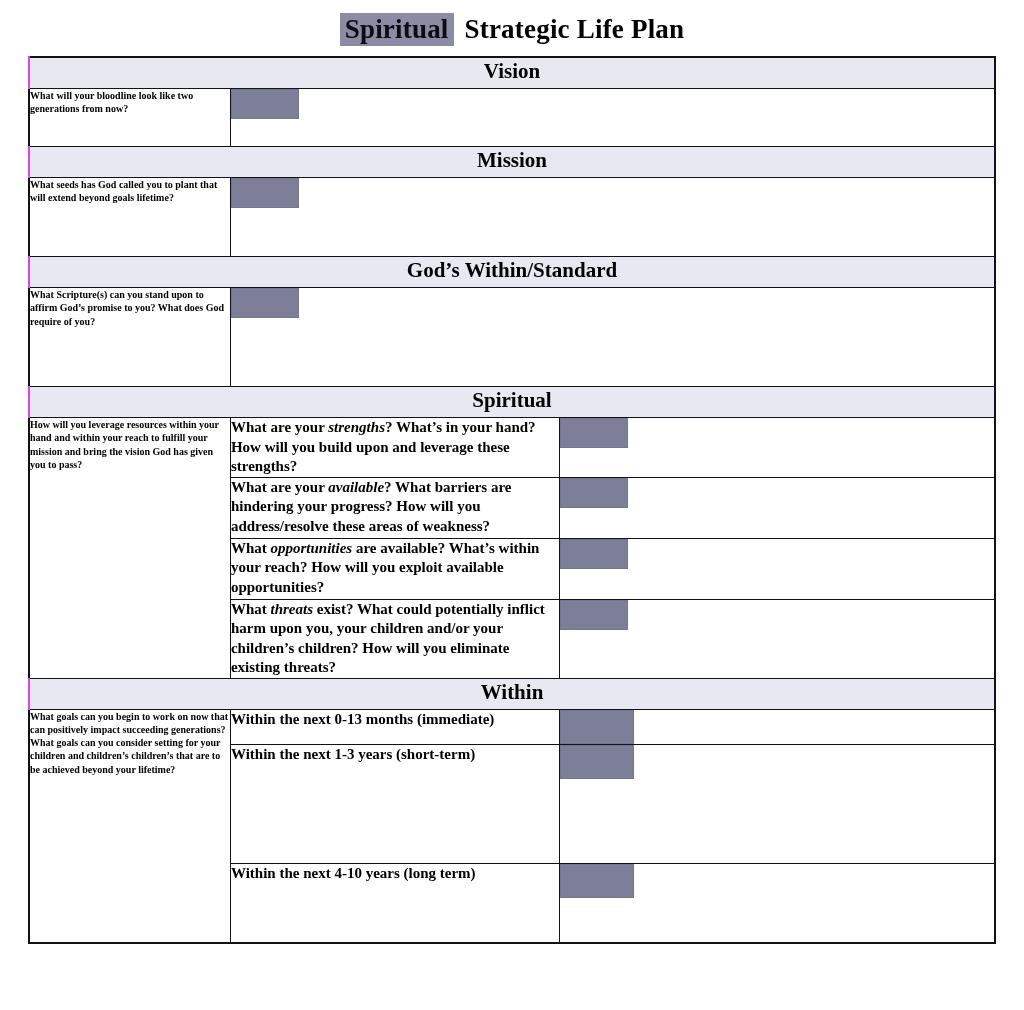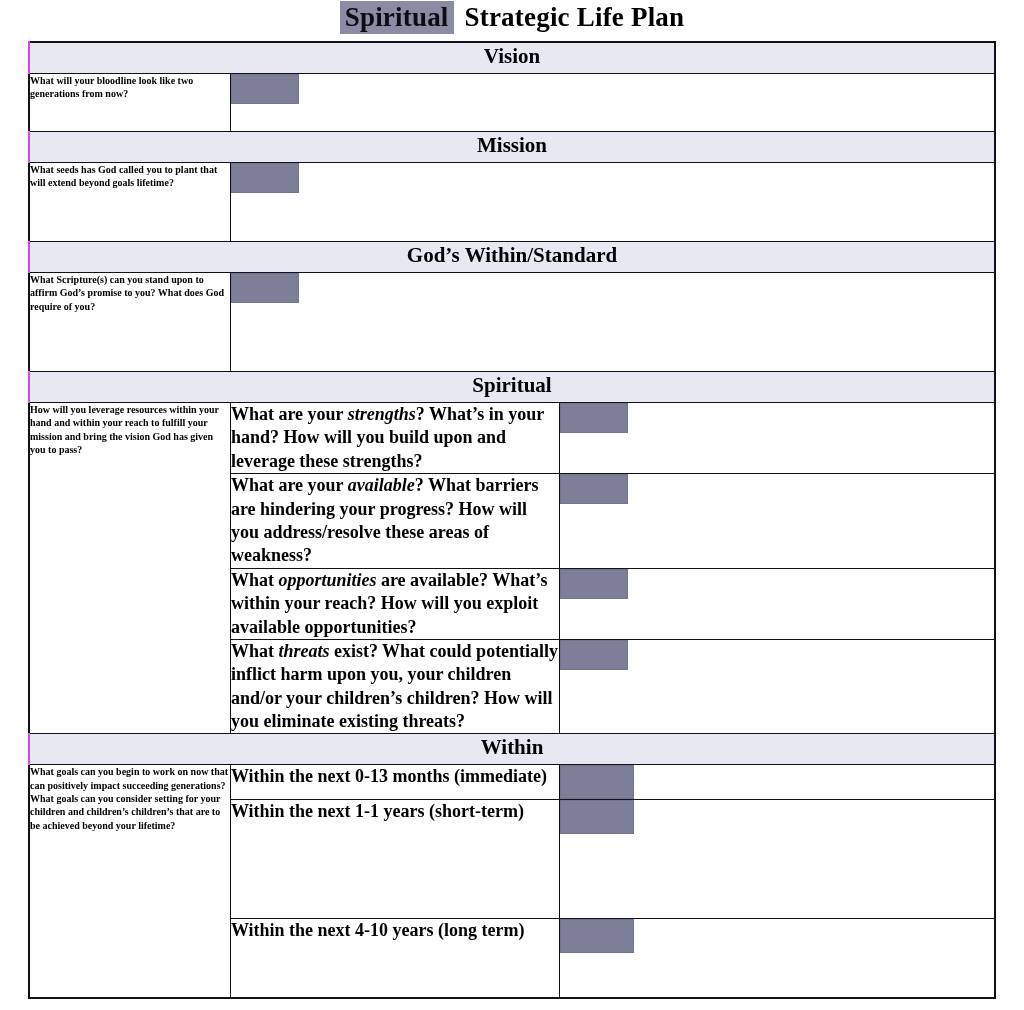--- a/index.html
+++ b/index.html
@@ -10,23 +10,23 @@
   body {
     width: 1024px;
     height: 1010px;
     overflow: hidden;
     font-family: "Liberation Serif", "DejaVu Serif", serif;
     color: #000000;
   }
 
   
   .title-bar {
-    height: 41px;
+    height: 56px;
     display: flex;
-    align-items: flex-start;
+    align-items: center;
     justify-content: center;
     padding-top: 2px;
     box-sizing: border-box;
     font-family: Liberation Serif, serif;
   }
   .title-text {
     font-size: 27px;
     font-weight: bold;
     letter-spacing: 0.2px;
     white-space: nowrap;
@@ -77,21 +77,21 @@
     font-weight: bold;
     font-size: 10px;
   }
 
   
   .qcell {
     width: 328px;
     padding: 5px 8px 6px 10px;
     line-height: 1.3;
     font-weight: bold;
-    font-size: 18px;
+    font-size: 15px;
   }
 
   
   .answer {
     padding: 10px 0 0 14px;
   }
   .answer-wide {
     padding: 12px 0 0 12px;
   }
   .swatch {
@@ -202,21 +202,21 @@
 
   <tr>
     <td class="prompt" rowspan="3" style="height:90px">What goals can you begin to work on now that can positively impact succeeding generations?  What goals can you consider setting for your children and children’s children’s that are to be achieved beyond your lifetime?</td>
     <td class="qcell">Within the next 0-13 months (immediate)</td>
     <td class="answer">
       <span class="swatch swatch-lg"></span>
     </td>
   </tr>
 
   <tr>
-    <td class="qcell" style="height:118px">Within the next 1-1 years (short-term)</td>
+    <td class="qcell" style="height:118px">Within the next 1-3 years (short-term)</td>
     <td class="answer">
       <span class="swatch swatch-lg"></span>
     </td>
   </tr>
 
   <tr>
     <td class="qcell" style="height:78px">Within the next 4-10 years (long term)</td>
     <td class="answer">
       <span class="swatch swatch-lg"></span>
     </td>

